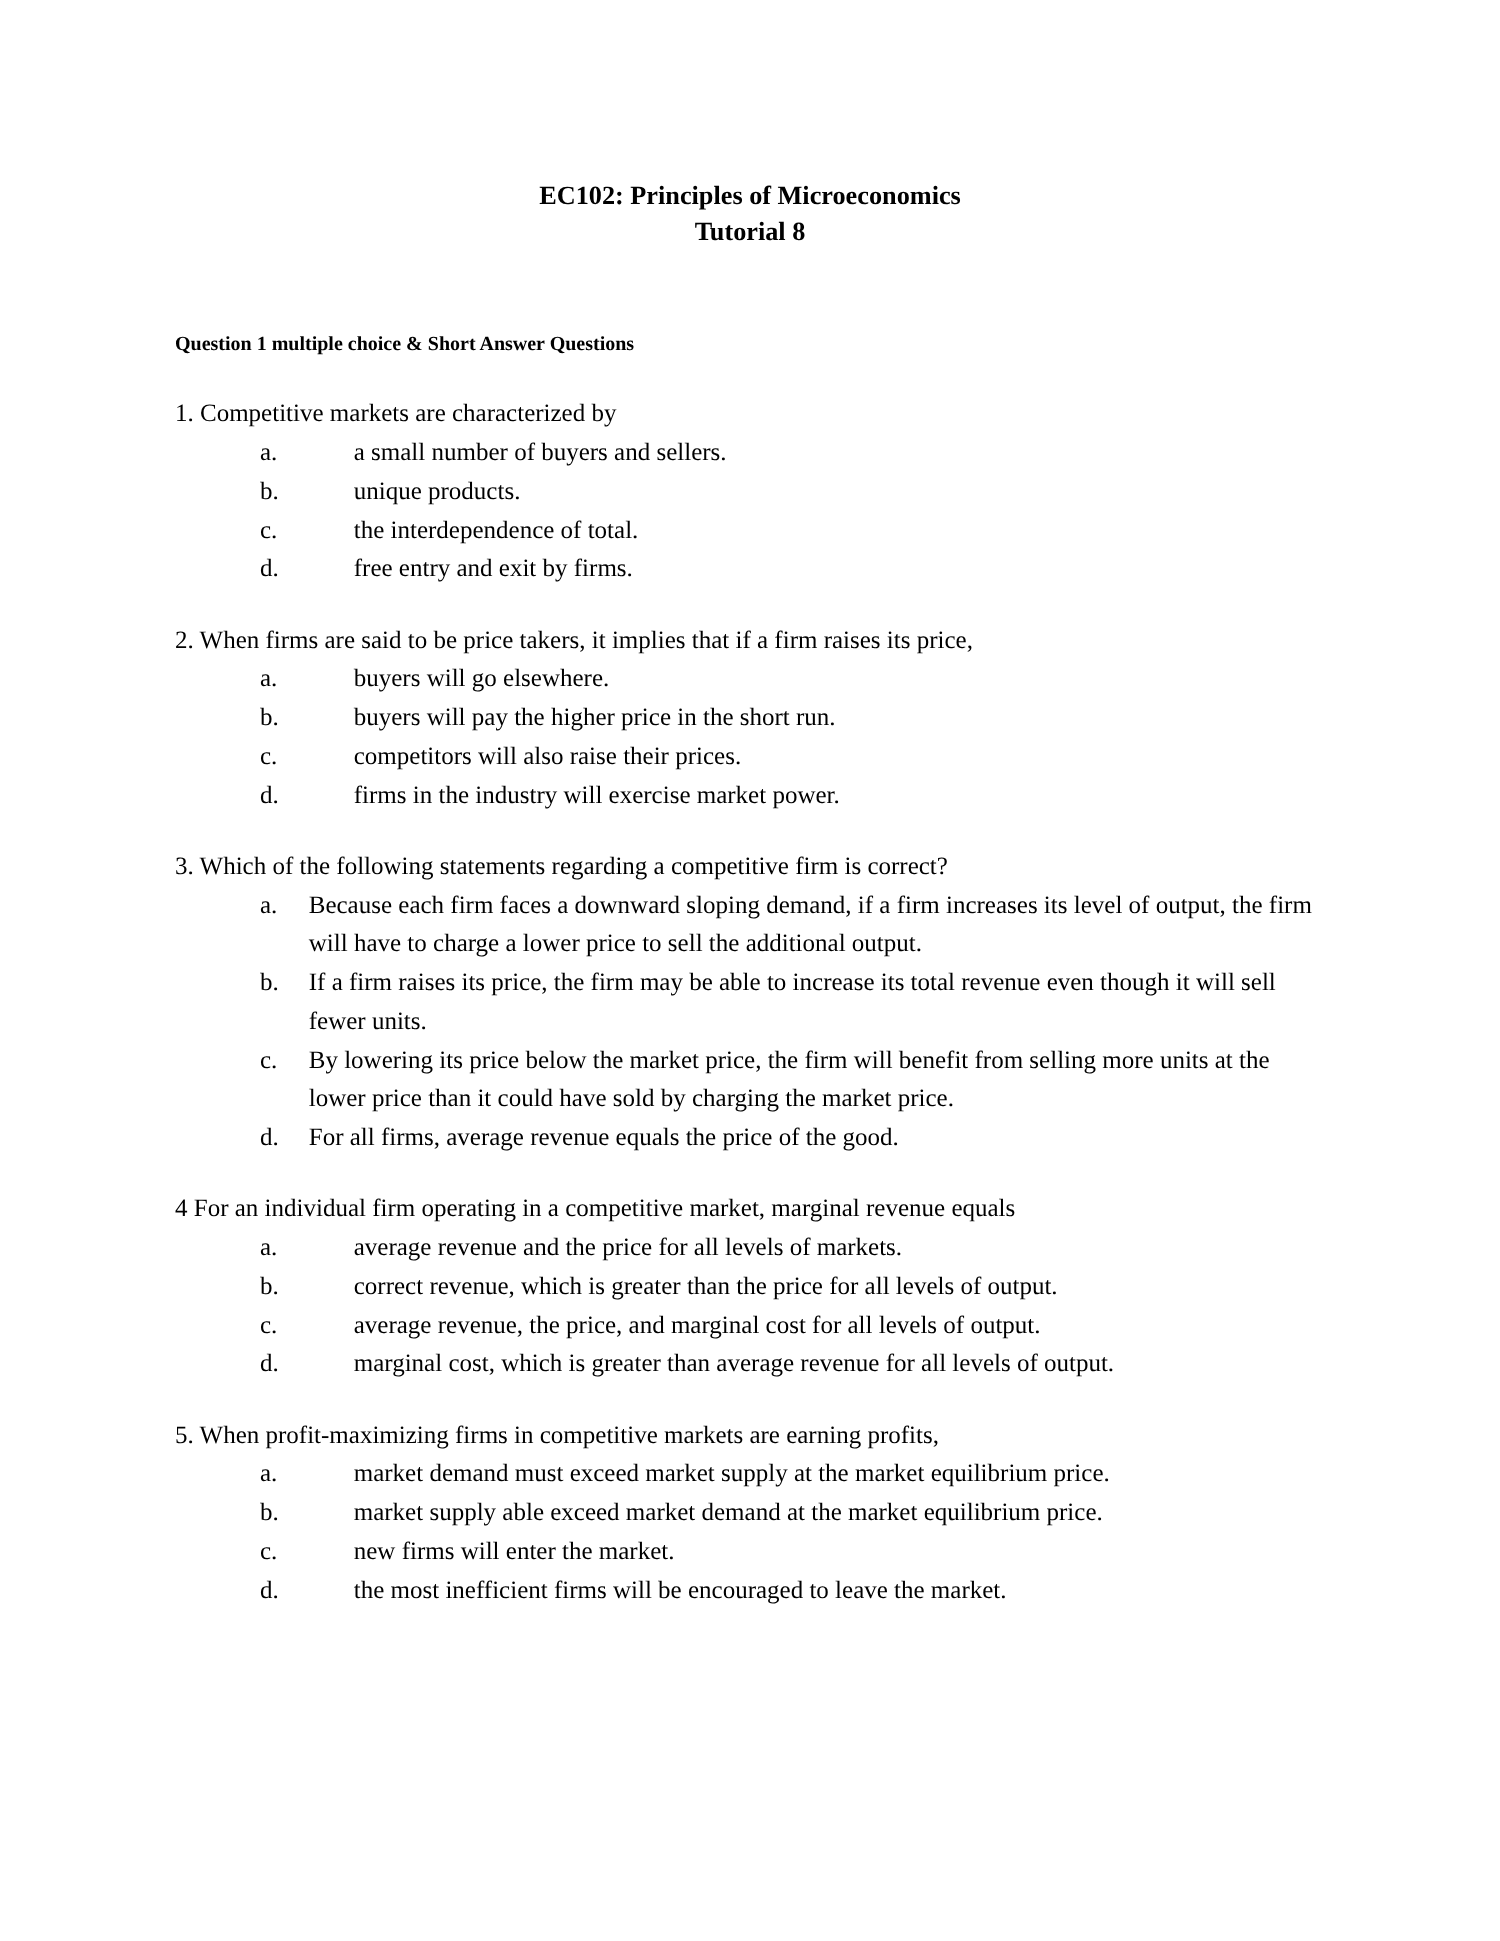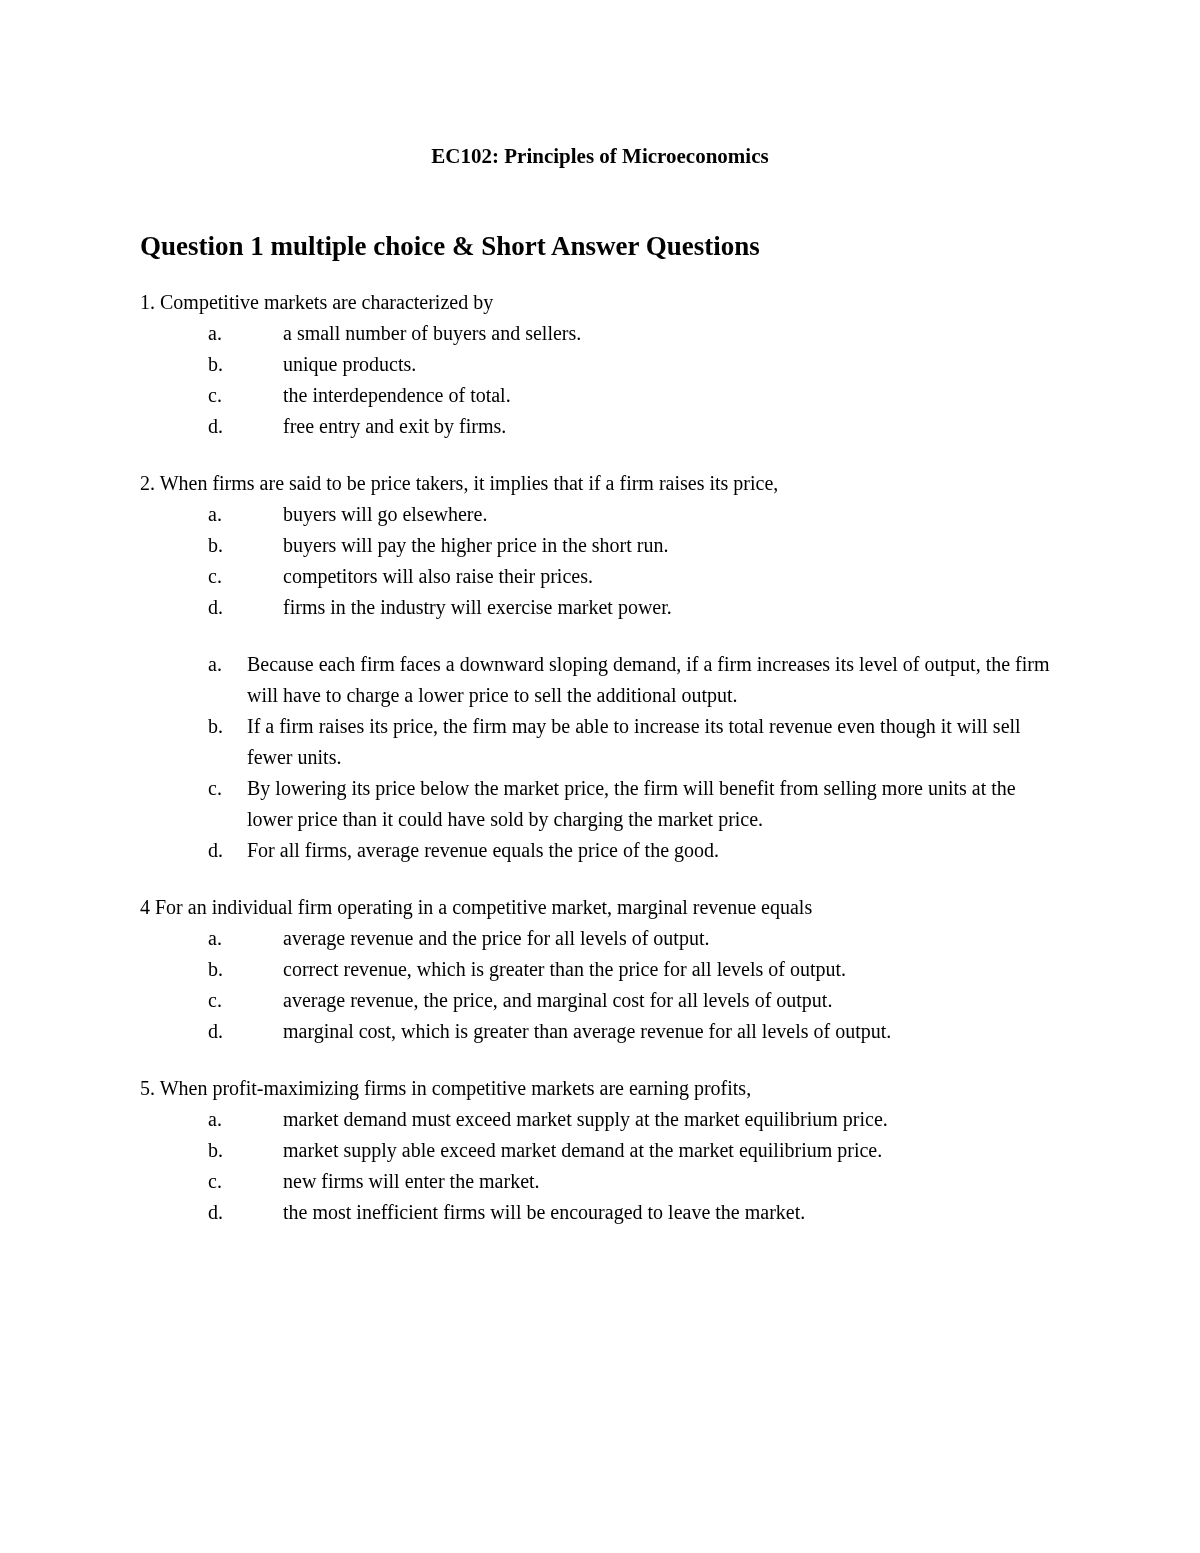--- a/index.html
+++ b/index.html
@@ -22,21 +22,21 @@
   }
   .title-block {
     text-align: center;
     font-weight: bold;
     font-size: 21px;
     line-height: 29px;
     margin-bottom: 60px;
   }
   .section-heading {
     font-weight: bold;
-    font-size: 27px;
+    font-size: 16px;
     line-height: 31px;
     margin-bottom: 25px;
   }
   .question {
     margin-bottom: 26px;
   }
   .q-line {
     margin-bottom: 0;
     margin-top: 20px;
   }
@@ -54,20 +54,21 @@
     flex: 1 1 auto;
   }
 </style>
 </head>
 <body>
 
 <div class="page">
 
   <div class="title-block">
     <div>EC102: Principles of Microeconomics</div>
+    <div>Tutorial 8</div>
   </div>
 
   <div class="section-heading">Question 1 multiple choice &amp; Short Answer Questions</div>
 
   <section class="question">
     <div class="q-line">
       <span>1.</span>
       <span>Competitive markets are characterized by</span>
     </div>
     <div class="option">
@@ -105,20 +106,24 @@
       <span class="letter">c.</span>
       <span class="opt-text">competitors will also raise their prices.</span>
     </div>
     <div class="option">
       <span class="letter">d.</span>
       <span class="opt-text">firms in the industry will exercise market power.</span>
     </div>
   </section>
 
   <section class="question hang">
+    <div class="q-line">
+      <span>3.</span>
+      <span>Which of the following statements regarding a competitive firm is correct?</span>
+    </div>
     <div class="option">
       <span class="letter">a.</span>
       <span class="opt-text">Because each firm faces a downward sloping demand, if a firm increases its level of output, the firm will have to charge a lower price to sell the additional output.</span>
     </div>
     <div class="option">
       <span class="letter">b.</span>
       <span class="opt-text">If a firm raises its price, the firm may be able to increase its total revenue even though it will sell fewer units.</span>
     </div>
     <div class="option">
       <span class="letter">c.</span>
@@ -130,21 +135,21 @@
     </div>
   </section>
 
   <section class="question">
     <div class="q-line">
       <span>4</span>
       <span>For an individual firm operating in a competitive market, marginal revenue equals</span>
     </div>
     <div class="option">
       <span class="letter">a.</span>
-      <span class="opt-text">average revenue and the price for all levels of output.</span>
+      <span class="opt-text">average revenue and the price for all levels of markets.</span>
     </div>
     <div class="option">
       <span class="letter">b.</span>
       <span class="opt-text">correct revenue, which is greater than the price for all levels of output.</span>
     </div>
     <div class="option">
       <span class="letter">c.</span>
       <span class="opt-text">average revenue, the price, and marginal cost for all levels of output.</span>
     </div>
     <div class="option">

